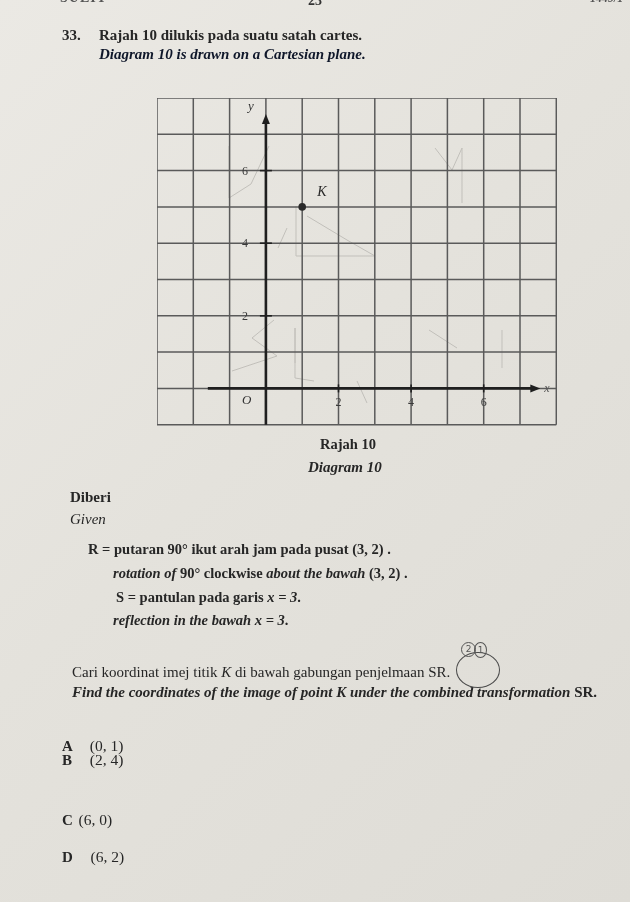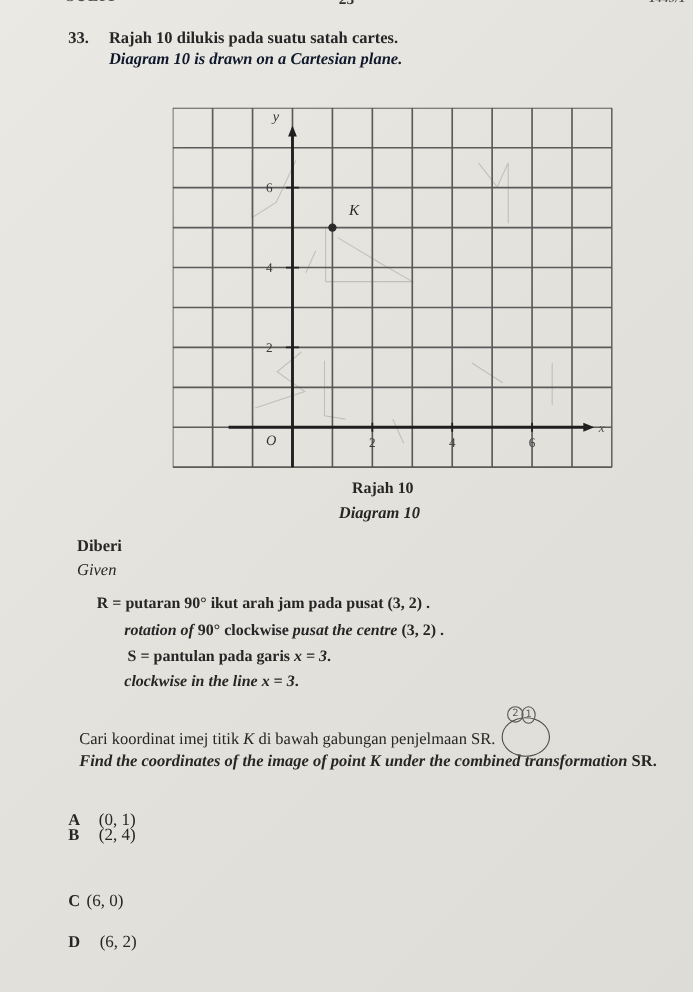--- a/index.html
+++ b/index.html
@@ -131,30 +131,30 @@
 
 <div class="abs given-my">Diberi</div>
 <div class="abs given-en">Given</div>
 
 <div class="abs line-r1">
   <span>R</span>
   <span>=</span>
   <span>putaran 90° ikut arah jam pada pusat (3, 2) .</span>
 </div>
 <div class="abs line-r2">
-  <span class="it">rotation of </span><span>90°</span><span> clockwise </span><span class="it">pusat the centre</span><span> (3, 2) .</span>
+  <span class="it">rotation of </span><span>90°</span><span> clockwise </span><span class="it">about the bawah</span><span> (3, 2) .</span>
 </div>
 <div class="abs line-s1">
   <span>S</span>
   <span>=</span>
   <span>pantulan pada garis</span>
   <span class="mathv">x = 3</span><span>.</span>
 </div>
 <div class="abs line-s2">
-  <span class="it">clockwise in the line</span>
+  <span class="it">reflection in the bawah</span>
   <span class="mathv">x = 3</span><span>.</span>
 </div>
 
 <div class="abs task-my">
   <span>Cari koordinat imej titik </span><span class="it">K</span><span> di bawah gabungan penjelmaan </span><span>SR.</span>
 </div>
 <div class="abs task-en">
   <span>Find the coordinates of the image of point K under the combined transformation </span><span style="font-style:normal">SR.</span>
 </div>
 <div class="abs sr-circle"></div>

